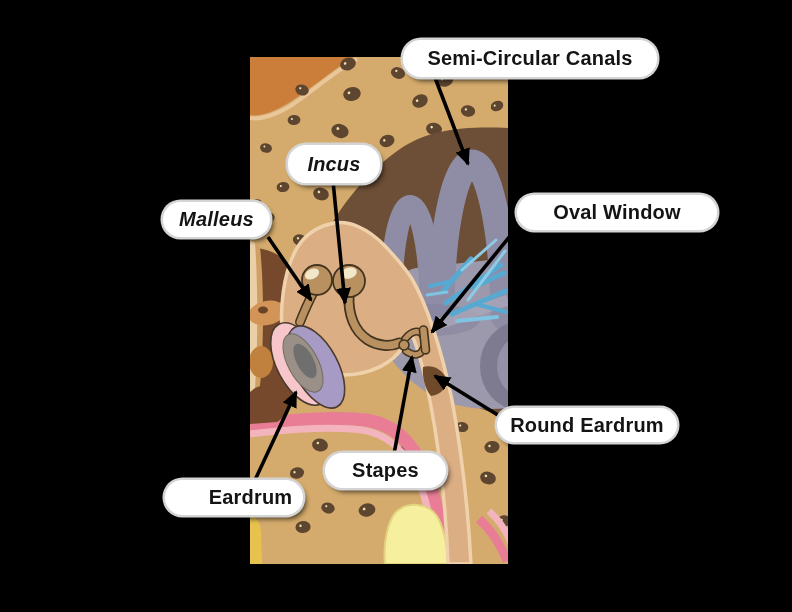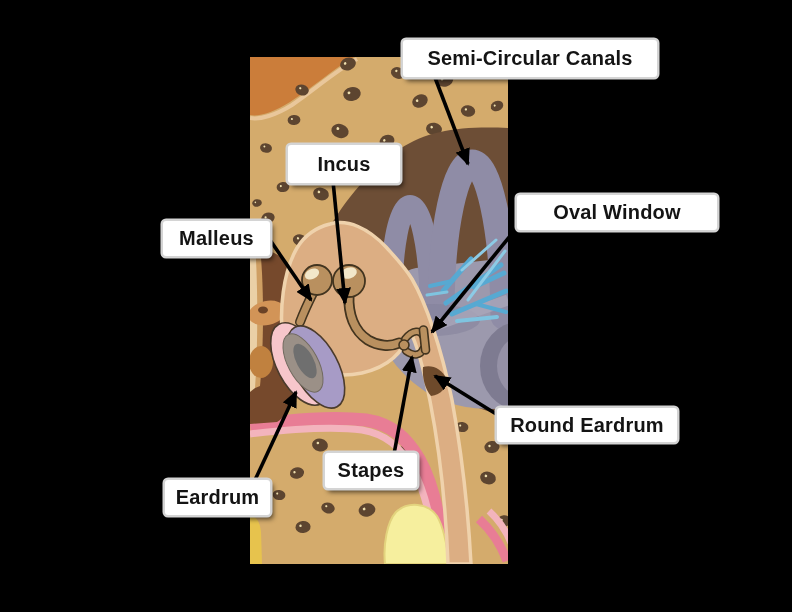--- a/index.html
+++ b/index.html
@@ -3,21 +3,21 @@
 <meta charset="utf-8">
 <style>
   html,body{margin:0;padding:0;background:#000;}
   .stage{position:relative;width:792px;height:612px;background:#000;overflow:hidden;
          font-family:"Liberation Sans","DejaVu Sans",sans-serif;}
   .stage svg.art{position:absolute;left:0;top:0;}
   #labels-layer{position:absolute;left:0;top:0;width:792px;height:612px;pointer-events:none;}
   .label-pill{
     position:absolute;
     background:#ffffff;
-    border-radius:3px;
+    border-radius:18px;
     box-shadow:0 0 0 2.5px #d4d4d4, 3px 4px 5px rgba(0,0,0,.65);
     display:flex;align-items:center;justify-content:center;
     font-weight:bold;font-size:20px;color:#141414;
     letter-spacing:.2px;white-space:nowrap;
   }
 </style>
 </head>
 <body>
 
 <div class="stage">
@@ -180,20 +180,20 @@
         <line x1="268" y1="237" x2="311" y2="300" stroke="#000000" stroke-width="3.6" marker-end="url(#ah)"></line>
         <line x1="519" y1="225" x2="432" y2="332" stroke="#000000" stroke-width="3.6" marker-end="url(#ah)"></line>
         <line x1="501" y1="417" x2="435" y2="376" stroke="#000000" stroke-width="3.6" marker-end="url(#ah)"></line>
         <line x1="394" y1="454" x2="412" y2="357" stroke="#000000" stroke-width="3.6" marker-end="url(#ah)"></line>
         <line x1="255" y1="480" x2="296" y2="392" stroke="#000000" stroke-width="3.6" marker-end="url(#ah)"></line>
       </g>
   </svg>
 
   <div id="labels-layer">
     <div class="label-pill" style="left: 403px; top: 40px; width: 254px; height: 37px;">Semi-Circular Canals</div>
-    <div class="label-pill" style="left: 288px; top: 145px; width: 112px; height: 38px;">Incus</div>
-    <div class="label-pill" style="left: 163px; top: 221px; width: 107px; height: 35px;">Malleus</div>
+    <div class="label-pill" style="left: 288px; top: 145px; width: 92px; height: 38px; font-style: italic;">Incus</div>
+    <div class="label-pill" style="left: 163px; top: 202px; width: 107px; height: 35px; font-style: italic;">Malleus</div>
     <div class="label-pill" style="left: 517px; top: 195px; width: 200px; height: 35px;">Oval Window</div>
     <div class="label-pill" style="left: 497px; top: 408px; width: 180px; height: 34px;">Round Eardrum</div>
-    <div class="label-pill" style="left: 325px; top: 453px; width: 92px; height: 35px;">Stapes</div>
-    <div class="label-pill" style="left: 165px; top: 480px; width: 105px; height: 35px;">Eardrum</div>
+    <div class="label-pill" style="left: 325px; top: 453px; width: 121px; height: 35px;">Stapes</div>
+    <div class="label-pill" style="left: 165px; top: 480px; width: 105px; height: 35px; padding-left: 33px;">Eardrum</div>
   </div>
 </div>
 
 </body></html>

